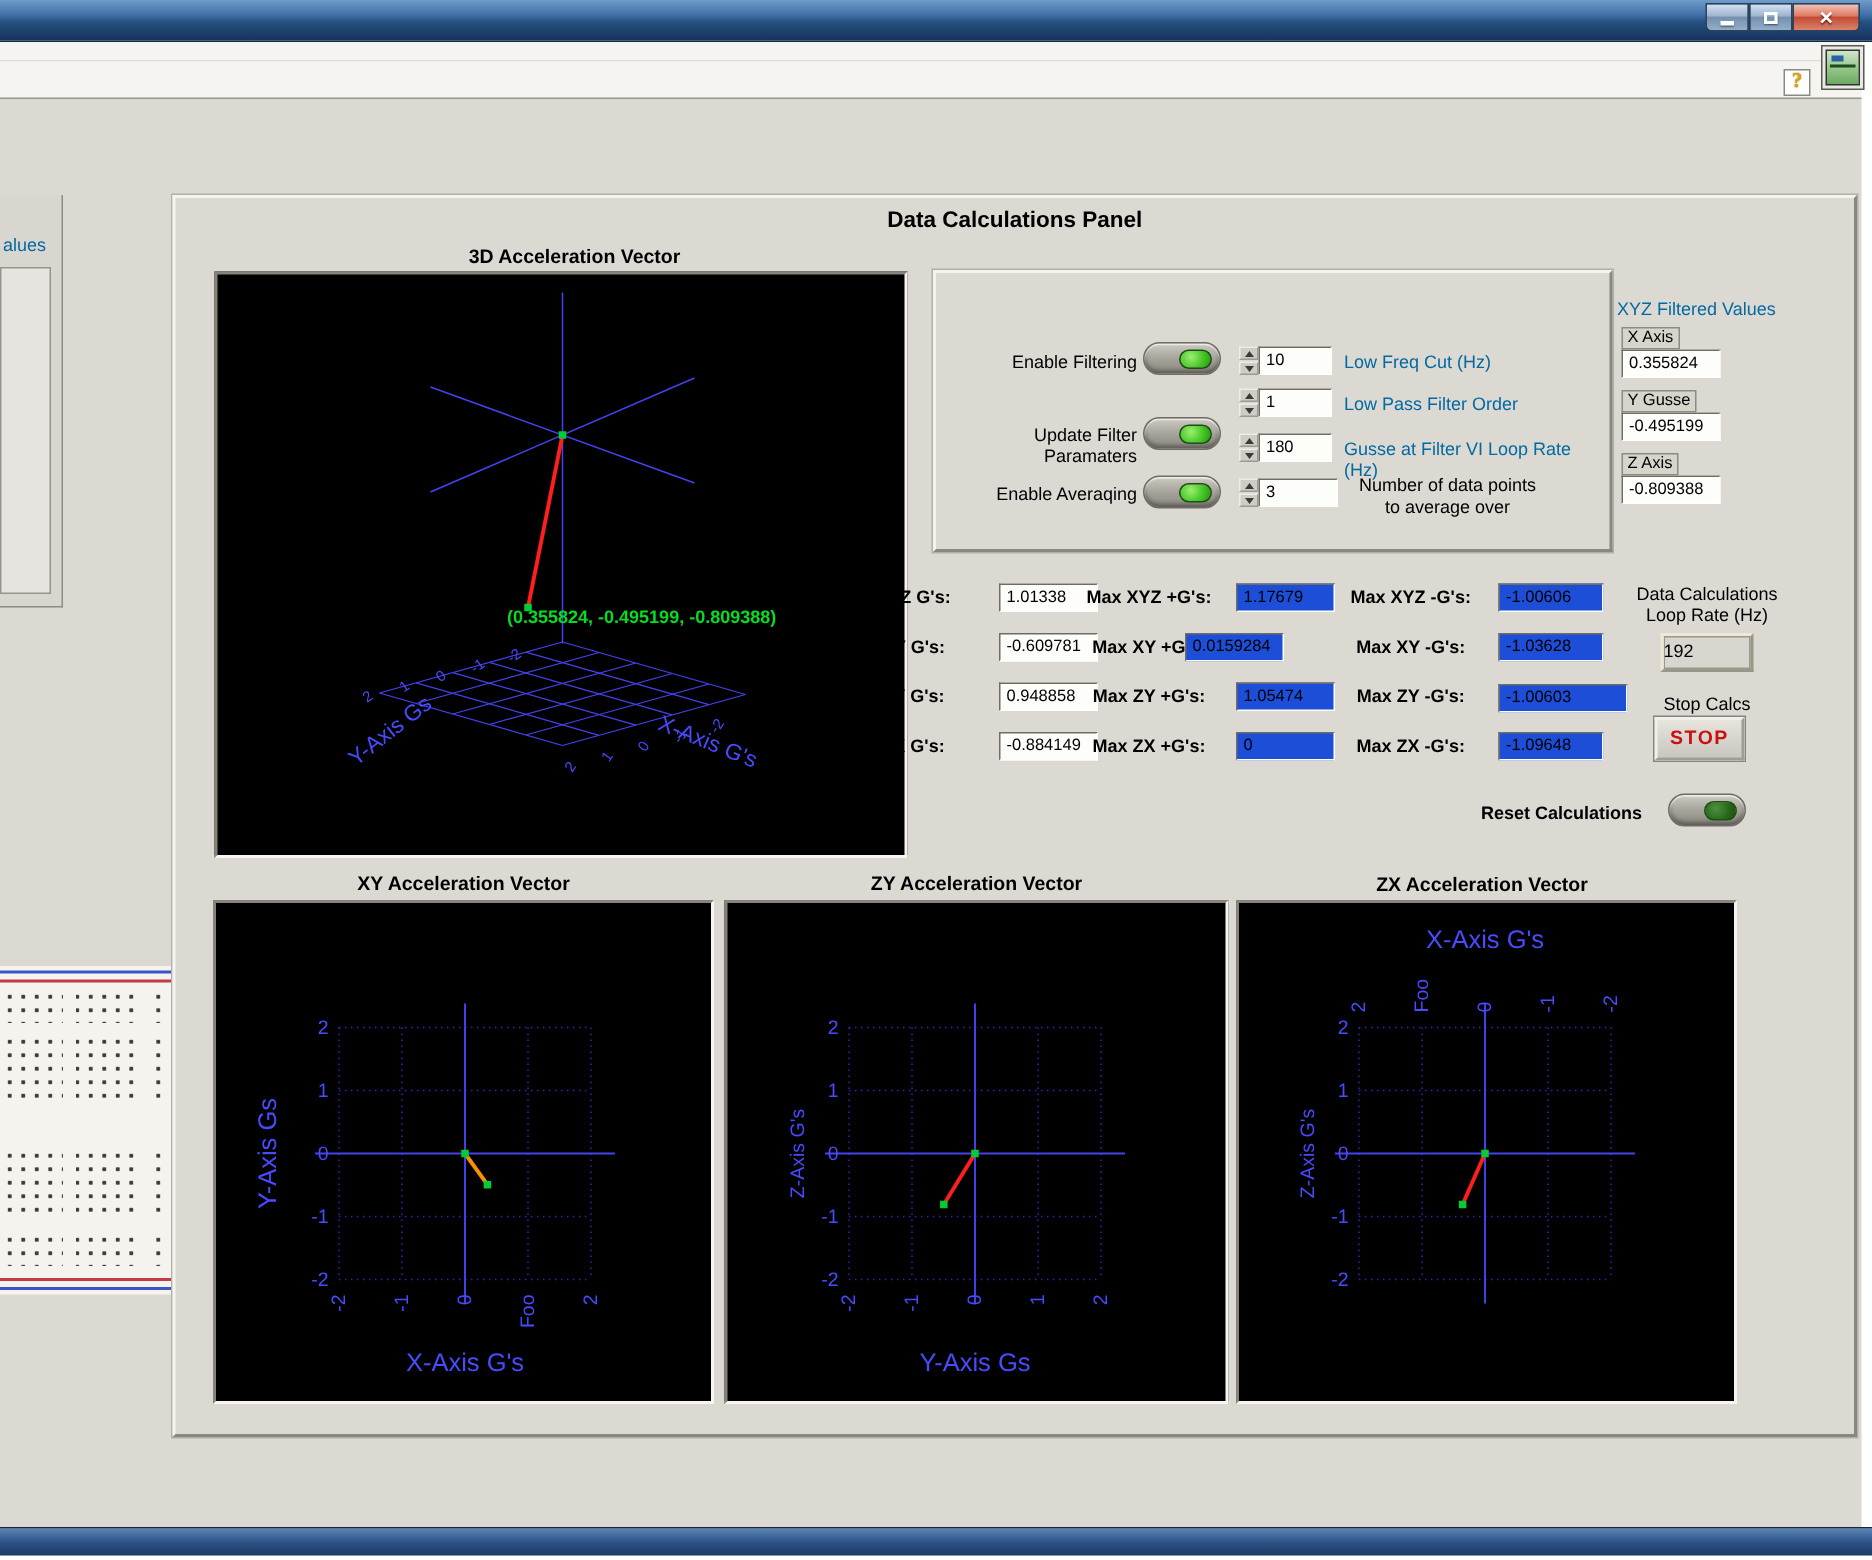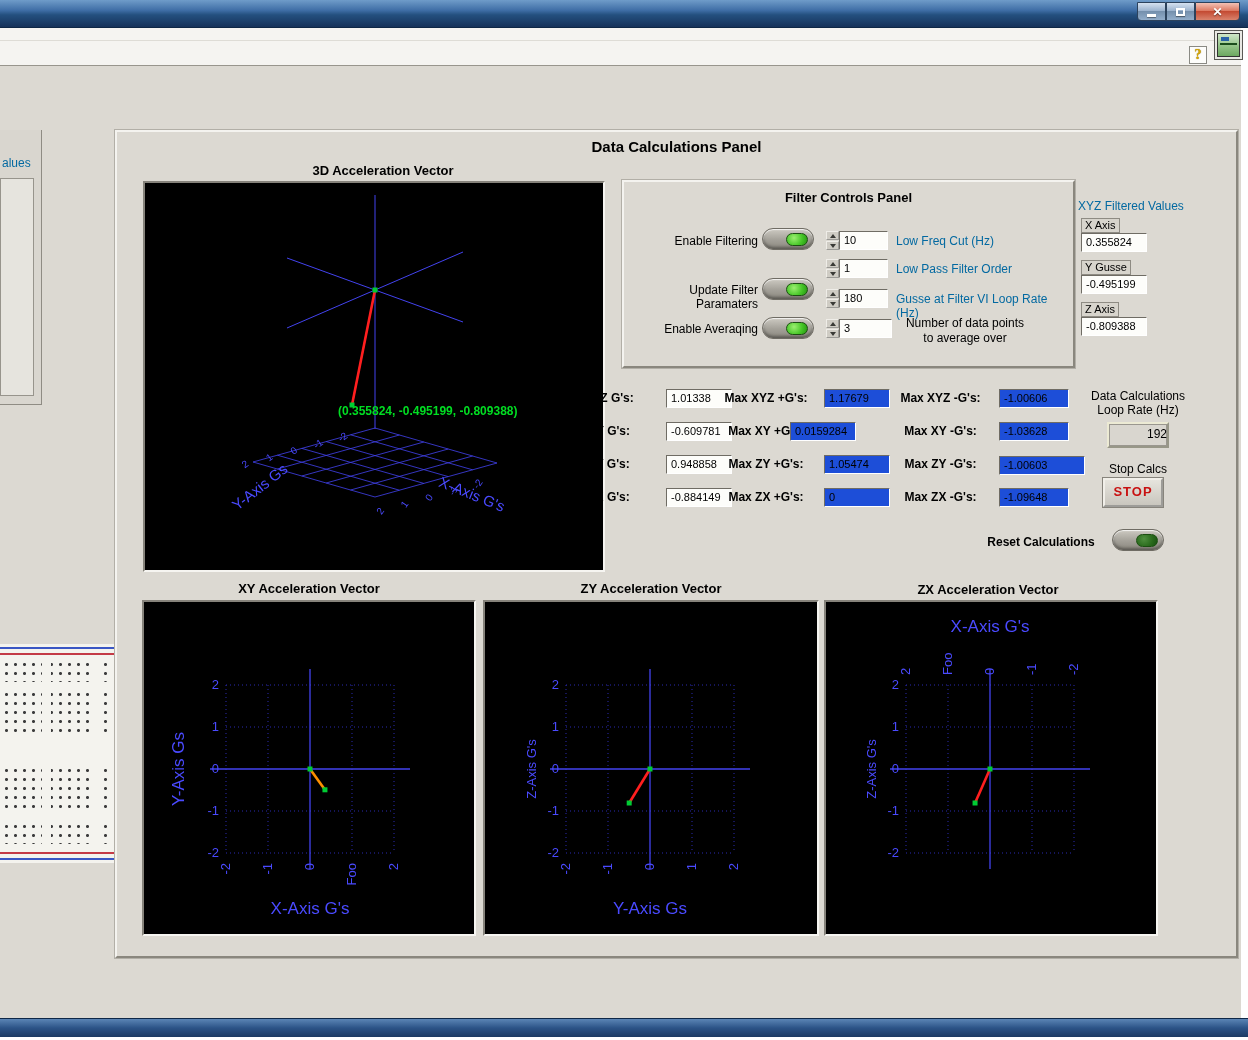--- a/index.html
+++ b/index.html
@@ -46,21 +46,21 @@
     box-shadow:inset 0 1px 1px rgba(255,255,255,.8),inset 0 -2px 3px rgba(0,0,0,.35)}
   .toggle .knob{position:absolute;right:5px;top:4px;width:22px;height:13px;border-radius:7px;border:1px solid #1c4f12;
     background:radial-gradient(circle at 35% 35%,#9bef70 0%,#46c627 55%,#259410 100%)}
   .toggle .knob.dim{background:radial-gradient(circle at 35% 35%,#4f8f3f 0%,#2a6b1d 55%,#174f10 100%)}
   
   .spin{position:absolute;width:13px;height:19px}
   .spin .up,.spin .dn{position:absolute;left:0;width:13px;height:9px;background:#cfccc4;border:1px outset #efede8;display:flex;align-items:center;justify-content:center}
   .spin .up{top:0}.spin .dn{top:10px}
   .spin .up::after{content:"";border-left:3px solid transparent;border-right:3px solid transparent;border-bottom:4px solid #3a3a36}
   .spin .dn::after{content:"";border-left:3px solid transparent;border-right:3px solid transparent;border-top:4px solid #3a3a36}
-  .lvbox{background:#d9d6cf;border:2px outset #ecead4;box-shadow:inset 0 0 0 1px #9a978f;text-align:right;font-size:12px;line-height:21px}
+  .lvbox{background:#d9d6cf;border:2px outset #ecead4;box-shadow:inset 0 0 0 1px #9a978f;text-align:left;font-size:12px;line-height:21px}
   .stopbtn{background:linear-gradient(180deg,#e6e4dd 0%,#c9c6be 100%);border:2px outset #f1efe9;box-shadow:0 0 0 1px #87847c;
     color:#c81111;font-weight:bold;font-size:13px;text-align:center;line-height:24px;letter-spacing:1px;cursor:pointer}
   
   .bb-line{position:absolute;left:0;width:114px;height:2px}
   .bb-dots{position:absolute;left:2px;width:110px;
     background-image:repeating-linear-gradient(90deg,transparent 0 40px,#f4f3ee 40px 49px),radial-gradient(circle,#3c3c3c 1.3px,transparent 1.6px);
     background-size:auto,9px 9px}
   .bottomstrip{background:linear-gradient(180deg,#5b85b5 0%,#2c5387 50%,#1c3a63 100%);border-top:1px solid #0f2847}
   svg{font-family:"Liberation Sans",sans-serif;display:block}
 </style>
@@ -142,21 +142,20 @@
         <text x="118" y="308" fill="#4a4aff" font-size="15" text-anchor="middle" transform="rotate(-38 118 308)">Y-Axis Gs</text>
         <text x="325" y="316" fill="#4a4aff" font-size="15" text-anchor="middle" transform="rotate(22 325 316)">X-Axis G's</text>
         <line x1="230" y1="107" x2="207" y2="222" stroke="#ff1f1f" stroke-width="2.6"></line>
         <rect x="227.5" y="104.5" width="5" height="5" fill="#00cc33"></rect>
         <rect x="204.5" y="219.5" width="5" height="5" fill="#00cc33"></rect>
         <text x="193" y="232" fill="#00dd22" font-size="12" font-weight="bold">(0.355824, -0.495199, -0.809388)</text>
       </svg>
     </div>
 
   <div class="abs raised panelbg" style="left:622px;top:180px;width:453px;height:188px">
-    <div class="graph-title" style="position:absolute;left:0;top:8px;width:100%">Filter Controls Panel</div>
 
     <div class="lbl-r" style="position:absolute;left:14px;top:52px;width:120px">Enable Filtering</div>
     <div class="toggle" style="left:138px;top:46px">
         <div class="knob"></div>
       </div>
 
     <div class="spin" style="left:202px;top:49px">
         <div class="up"></div>
         <div class="dn"></div>
       </div>

